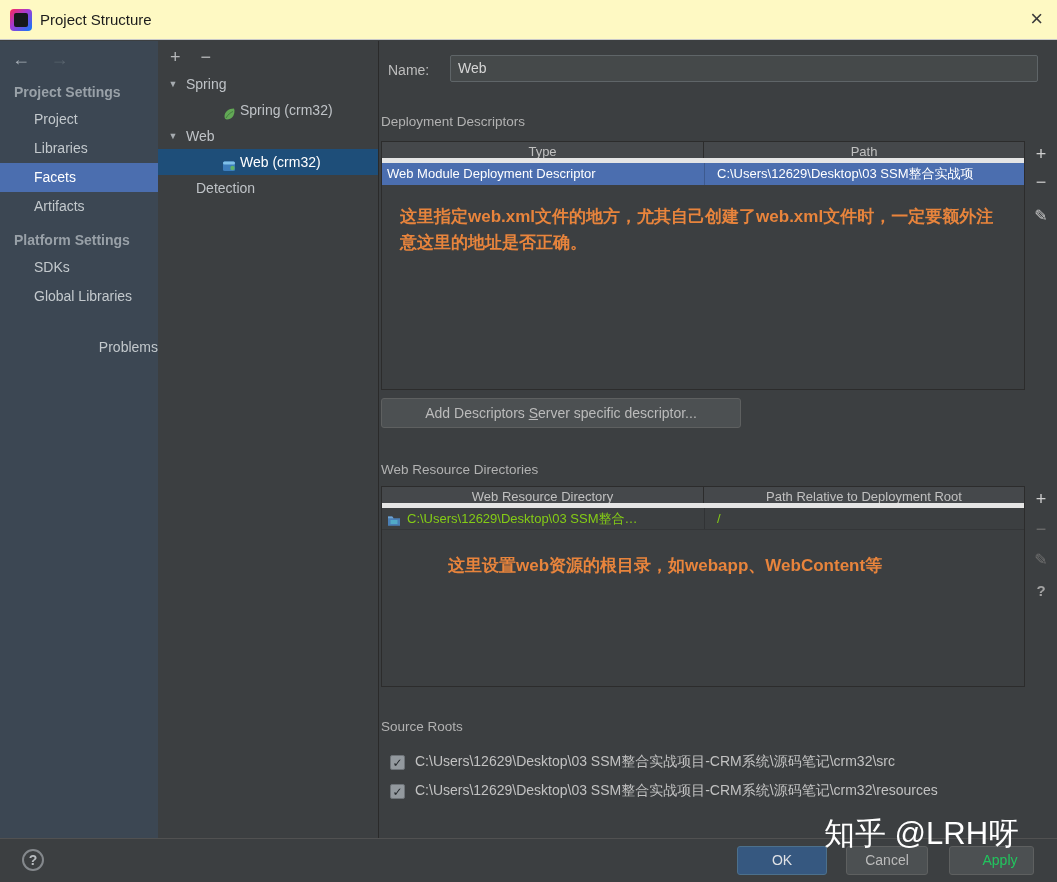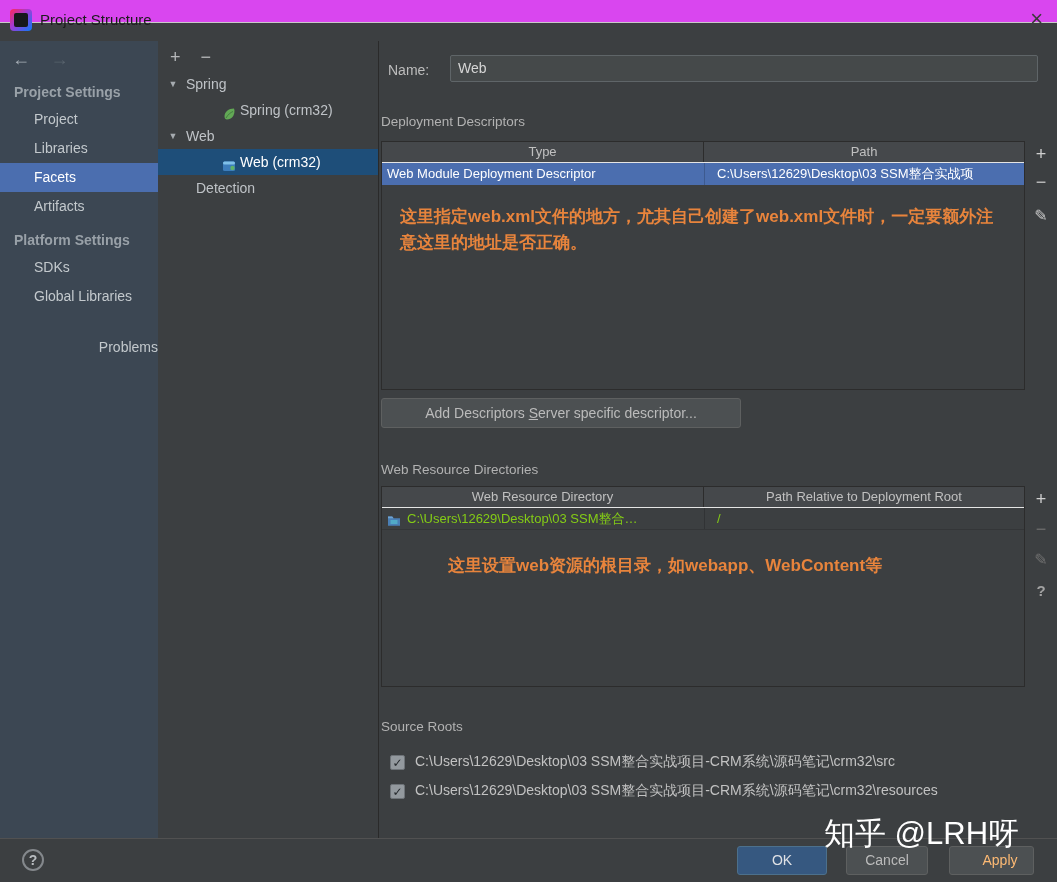--- a/index.html
+++ b/index.html
@@ -1,21 +1,21 @@
 <!DOCTYPE html>
 <html><head>
 <meta charset="utf-8">
 <style>
   *{margin:0;padding:0;box-sizing:border-box;}
   html,body{width:1057px;height:882px;}
   body{font-family:"Liberation Sans","DejaVu Sans",sans-serif;background:#ffffff;}
   .window{position:relative;width:1057px;height:882px;background:#3c3f41;overflow:hidden;}
 
   
-  .titlebar{position:absolute;left:0;top:0;width:1057px;height:23px;background:#d946ef;border-bottom:1px solid #c9c9c9;}
+  .titlebar{position:absolute;left:0;top:0;width:1057px;height:40px;background:#fef9c3;border-bottom:1px solid #c9c9c9;}
   .logo{position:absolute;left:10px;top:9px;width:22px;height:22px;border-radius:4px;
         background:linear-gradient(135deg,#fe2857 0%,#a13bd6 45%,#087cfa 100%);}
   .logo::after{content:"";position:absolute;left:4px;top:4px;right:4px;bottom:4px;background:#16181b;border-radius:2px;}
   .win-title{position:absolute;left:40px;top:0;height:40px;line-height:40px;font-size:15px;color:#1c1c1c;}
   .close-btn{position:absolute;right:14px;top:0;height:40px;line-height:38px;font-size:22px;color:#3a3a3a;cursor:pointer;}
 
   
   .sidebar{position:absolute;left:0;top:41px;width:158px;height:797px;background:#3c4753;}
   .arrows{height:32px;padding:8px 0 0 12px;}
   .arrow{font-size:18px;display:inline-block;}
@@ -38,34 +38,34 @@
   .tree-row.sel{background:#1e4e79;color:#ffffff;}
   .icon12{display:inline-block;width:14px;height:14px;vertical-align:middle;}
 
   
   .main{position:absolute;left:380px;top:41px;width:677px;height:797px;background:#3c3f41;}
   .flabel{position:absolute;font-size:14px;color:#bdbdbd;height:28px;line-height:28px;}
   .field{position:absolute;background:#45494a;border:1px solid #5f6568;border-radius:2px;color:#d6d6d6;
          font-size:14px;line-height:25px;padding-left:7px;}
   .sec{position:absolute;font-size:13.5px;color:#b2b2b2;}
   .tbl{position:absolute;border:1px solid #2c2c2c;background:#3c3f41;}
-  .tbl-head{display:flex;height:21px;background:#45484b;border-bottom:1px solid #e5e5e5;}
+  .tbl-head{display:flex;height:21px;background:#45484b;border-bottom:5px solid #e5e5e5;}
   .th{font-size:13px;color:#c0c0c0;text-align:center;line-height:20px;overflow:hidden;white-space:nowrap;}
   .th.c1{width:322px;border-right:1px solid #2c2c2c;}
   .th.c2{flex:1;}
   .trow{display:flex;height:22px;font-size:13px;line-height:22px;}
   .trow.sel{background:#4b6eaf;color:#ffffff;}
   .trow.norm{color:#84cc16;border-bottom:1px solid #343638;}
   .td1{width:322px;padding-left:5px;overflow:hidden;white-space:nowrap;display:flex;align-items:center;}
   .td2{flex:1;padding-left:12px;overflow:hidden;white-space:nowrap;border-left:1px solid rgba(0,0,0,0.18);}
   .annot{position:absolute;font-size:17px;font-weight:bold;color:#e8843c;line-height:26px;}
   .btn{position:absolute;background:#4c5052;border:1px solid #5e6060;border-radius:3px;color:#bbbbbb;
        font-size:14px;text-align:center;cursor:pointer;}
   .btn.primary{background:#365880;border-color:#4c708c;color:#dfe1e5;}
-  .btn.disabled{color:#fdba74;cursor:default;padding-left:17px;}
+  .btn.disabled{color:#22c55e;cursor:default;padding-left:17px;}
   .ul{text-decoration:underline;}
   .vtool{position:absolute;width:26px;}
   .vt{position:absolute;left:0;width:26px;text-align:center;cursor:pointer;}
   .chk-row{position:absolute;display:flex;align-items:center;height:26px;}
   .chk{width:15px;height:15px;background:#93999e;border:1px solid #6e7378;border-radius:2px;
        font-size:12px;line-height:14px;text-align:center;color:#23272b;font-weight:bold;cursor:pointer;}
   .chk-lab{margin-left:10px;font-size:14px;color:#c2c2c2;white-space:nowrap;}
 
   
   .footer{position:absolute;left:0;top:838px;width:1057px;height:44px;background:#3c3f41;border-top:1px solid #515151;}

